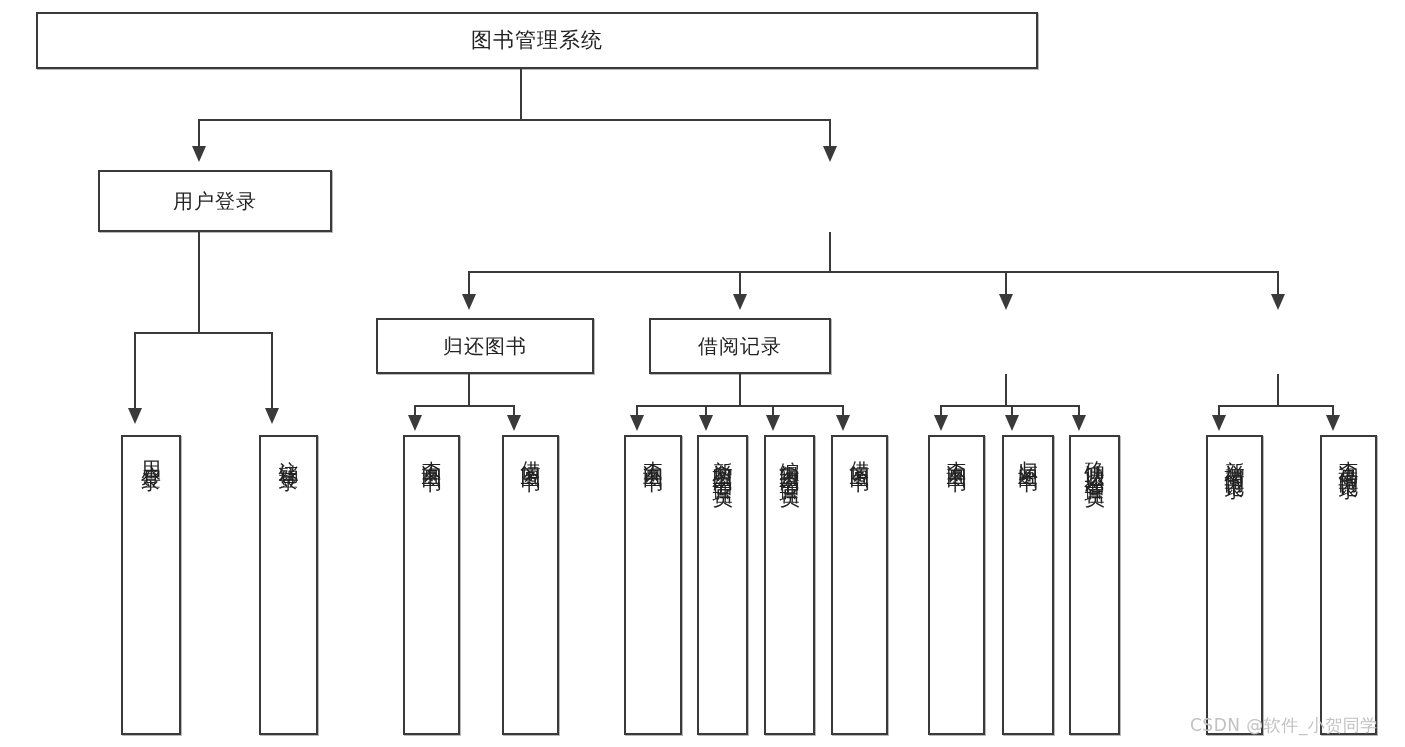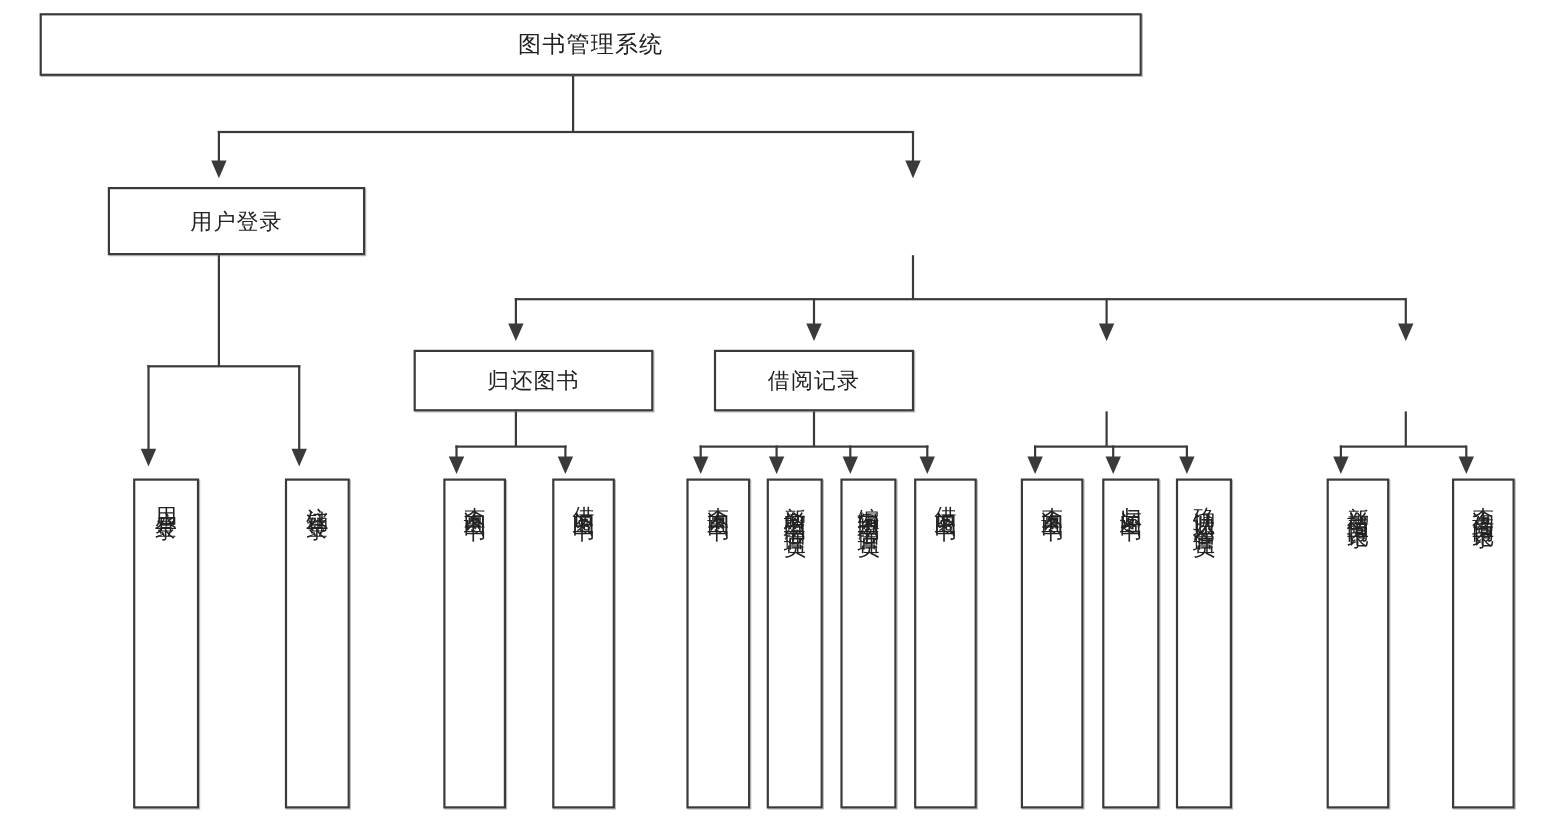--- a/index.html
+++ b/index.html
@@ -196,14 +196,15 @@
     <span class="node-label">确认归还（管理员）</span>
   </div>
 
   <div class="node leaf" style="left:1190px; top:435px; width:57px; height:300px;">
     <span class="node-label">新增借阅记录</span>
   </div>
   <div class="node leaf" style="left:1304px; top:435px; width:57px; height:300px;">
     <span class="node-label">查询借阅记录</span>
   </div>
 
+  <div class="watermark" style="left:1190px; top:714px;">CSDN @软件_小贺同学</div>
 
 </div>
 
 </body></html>

